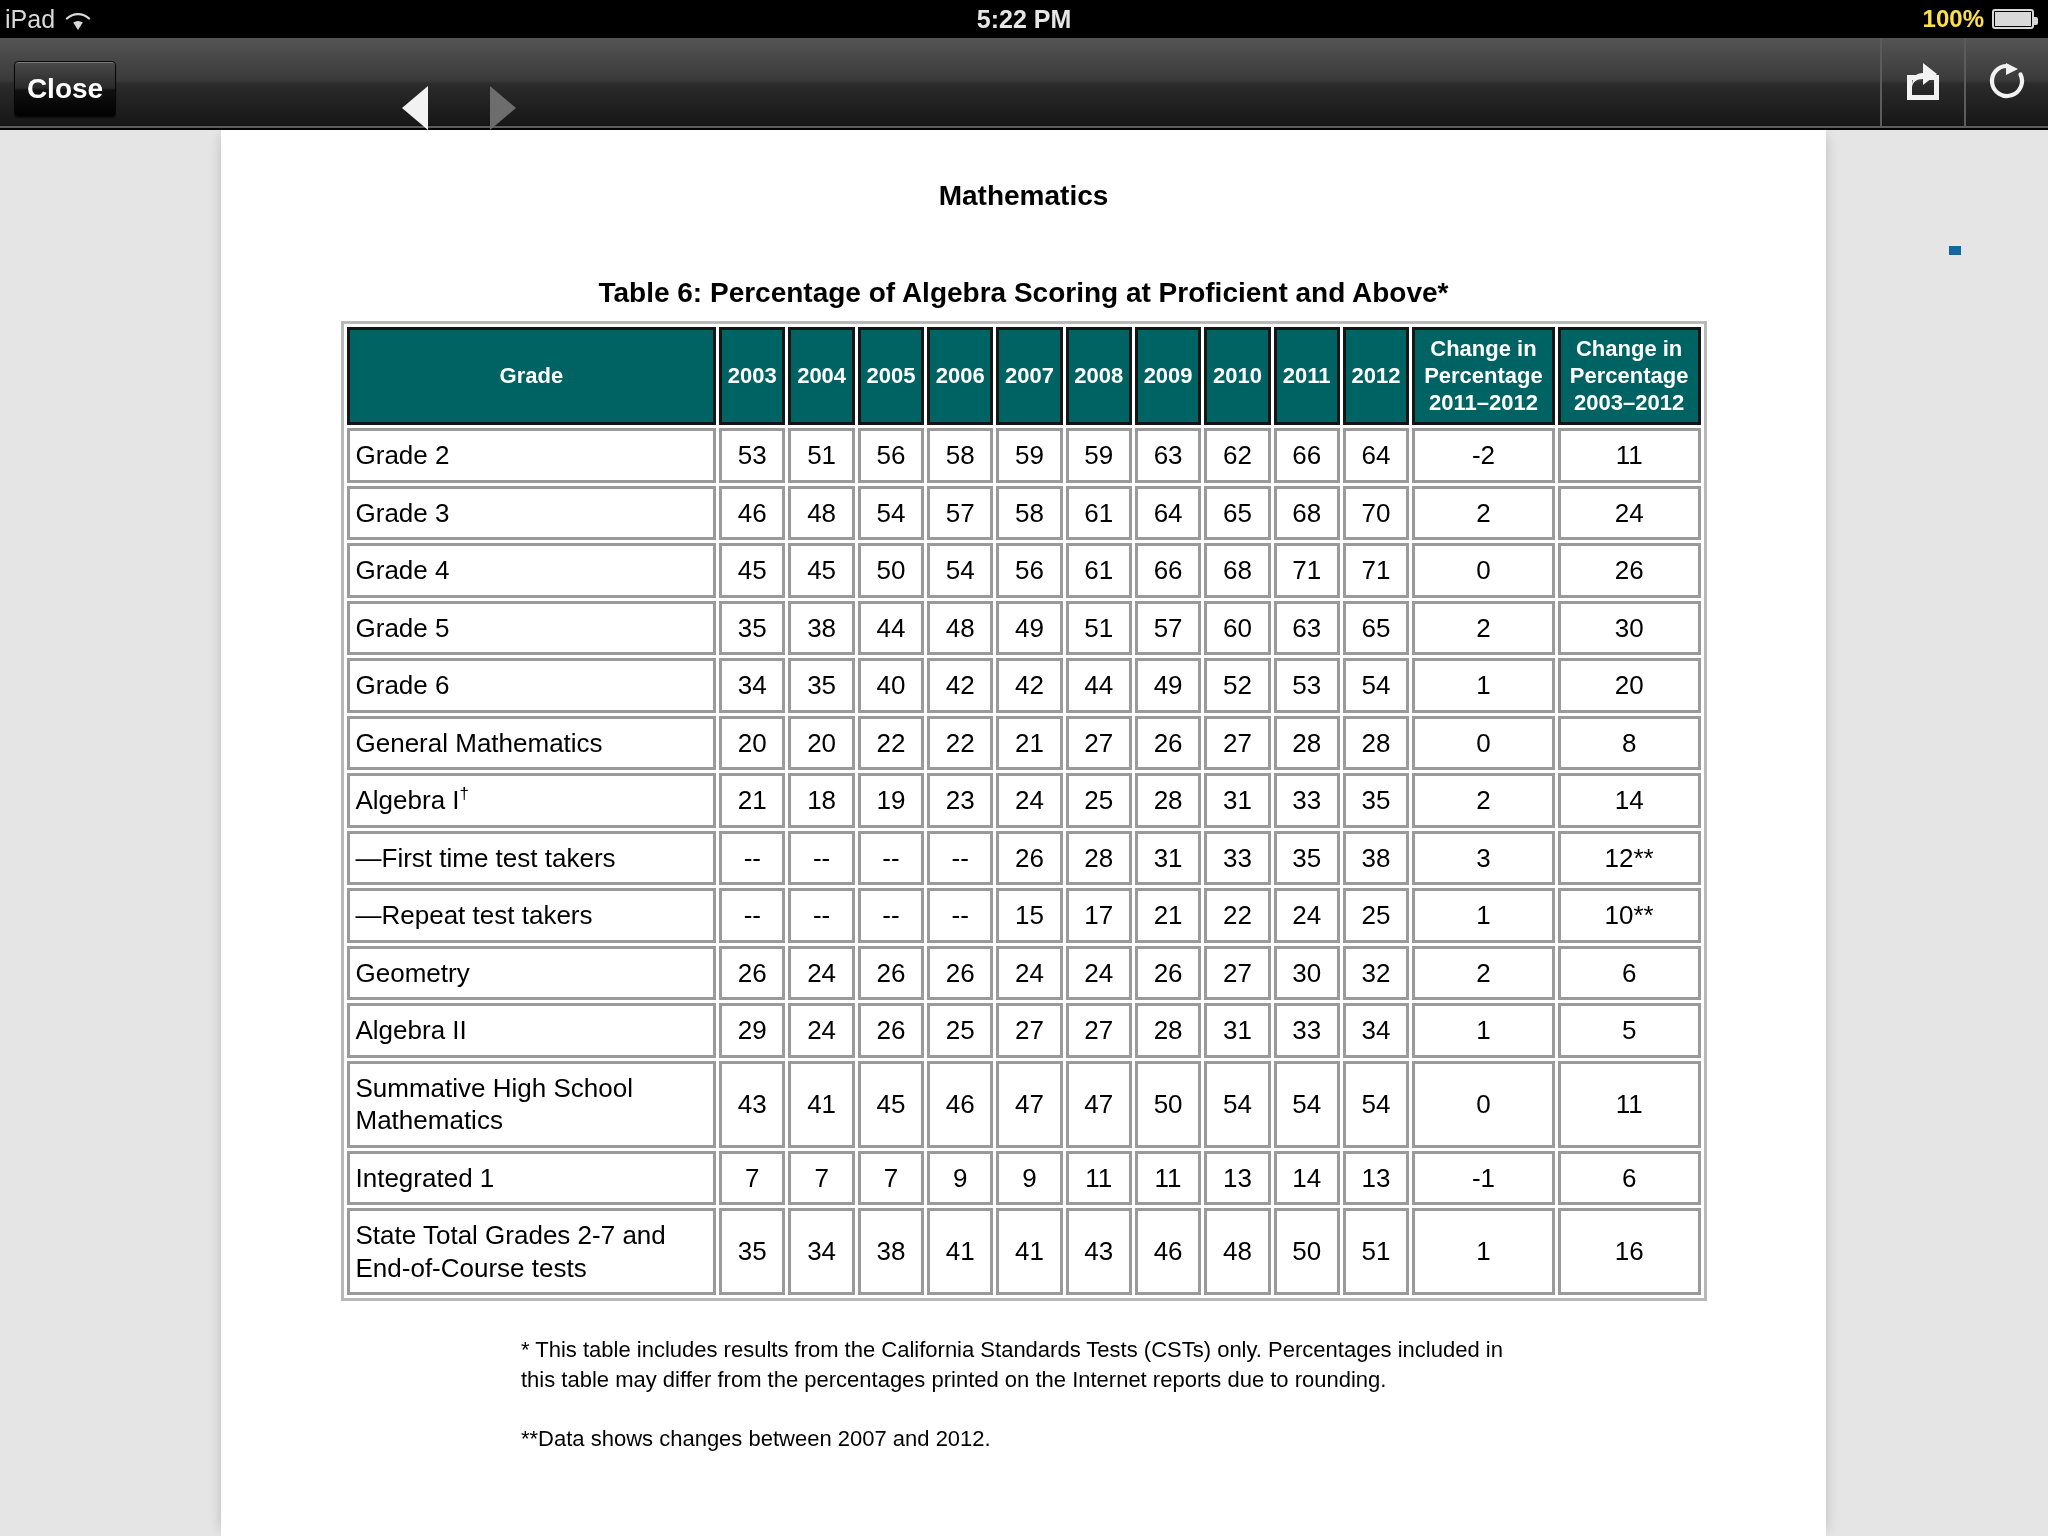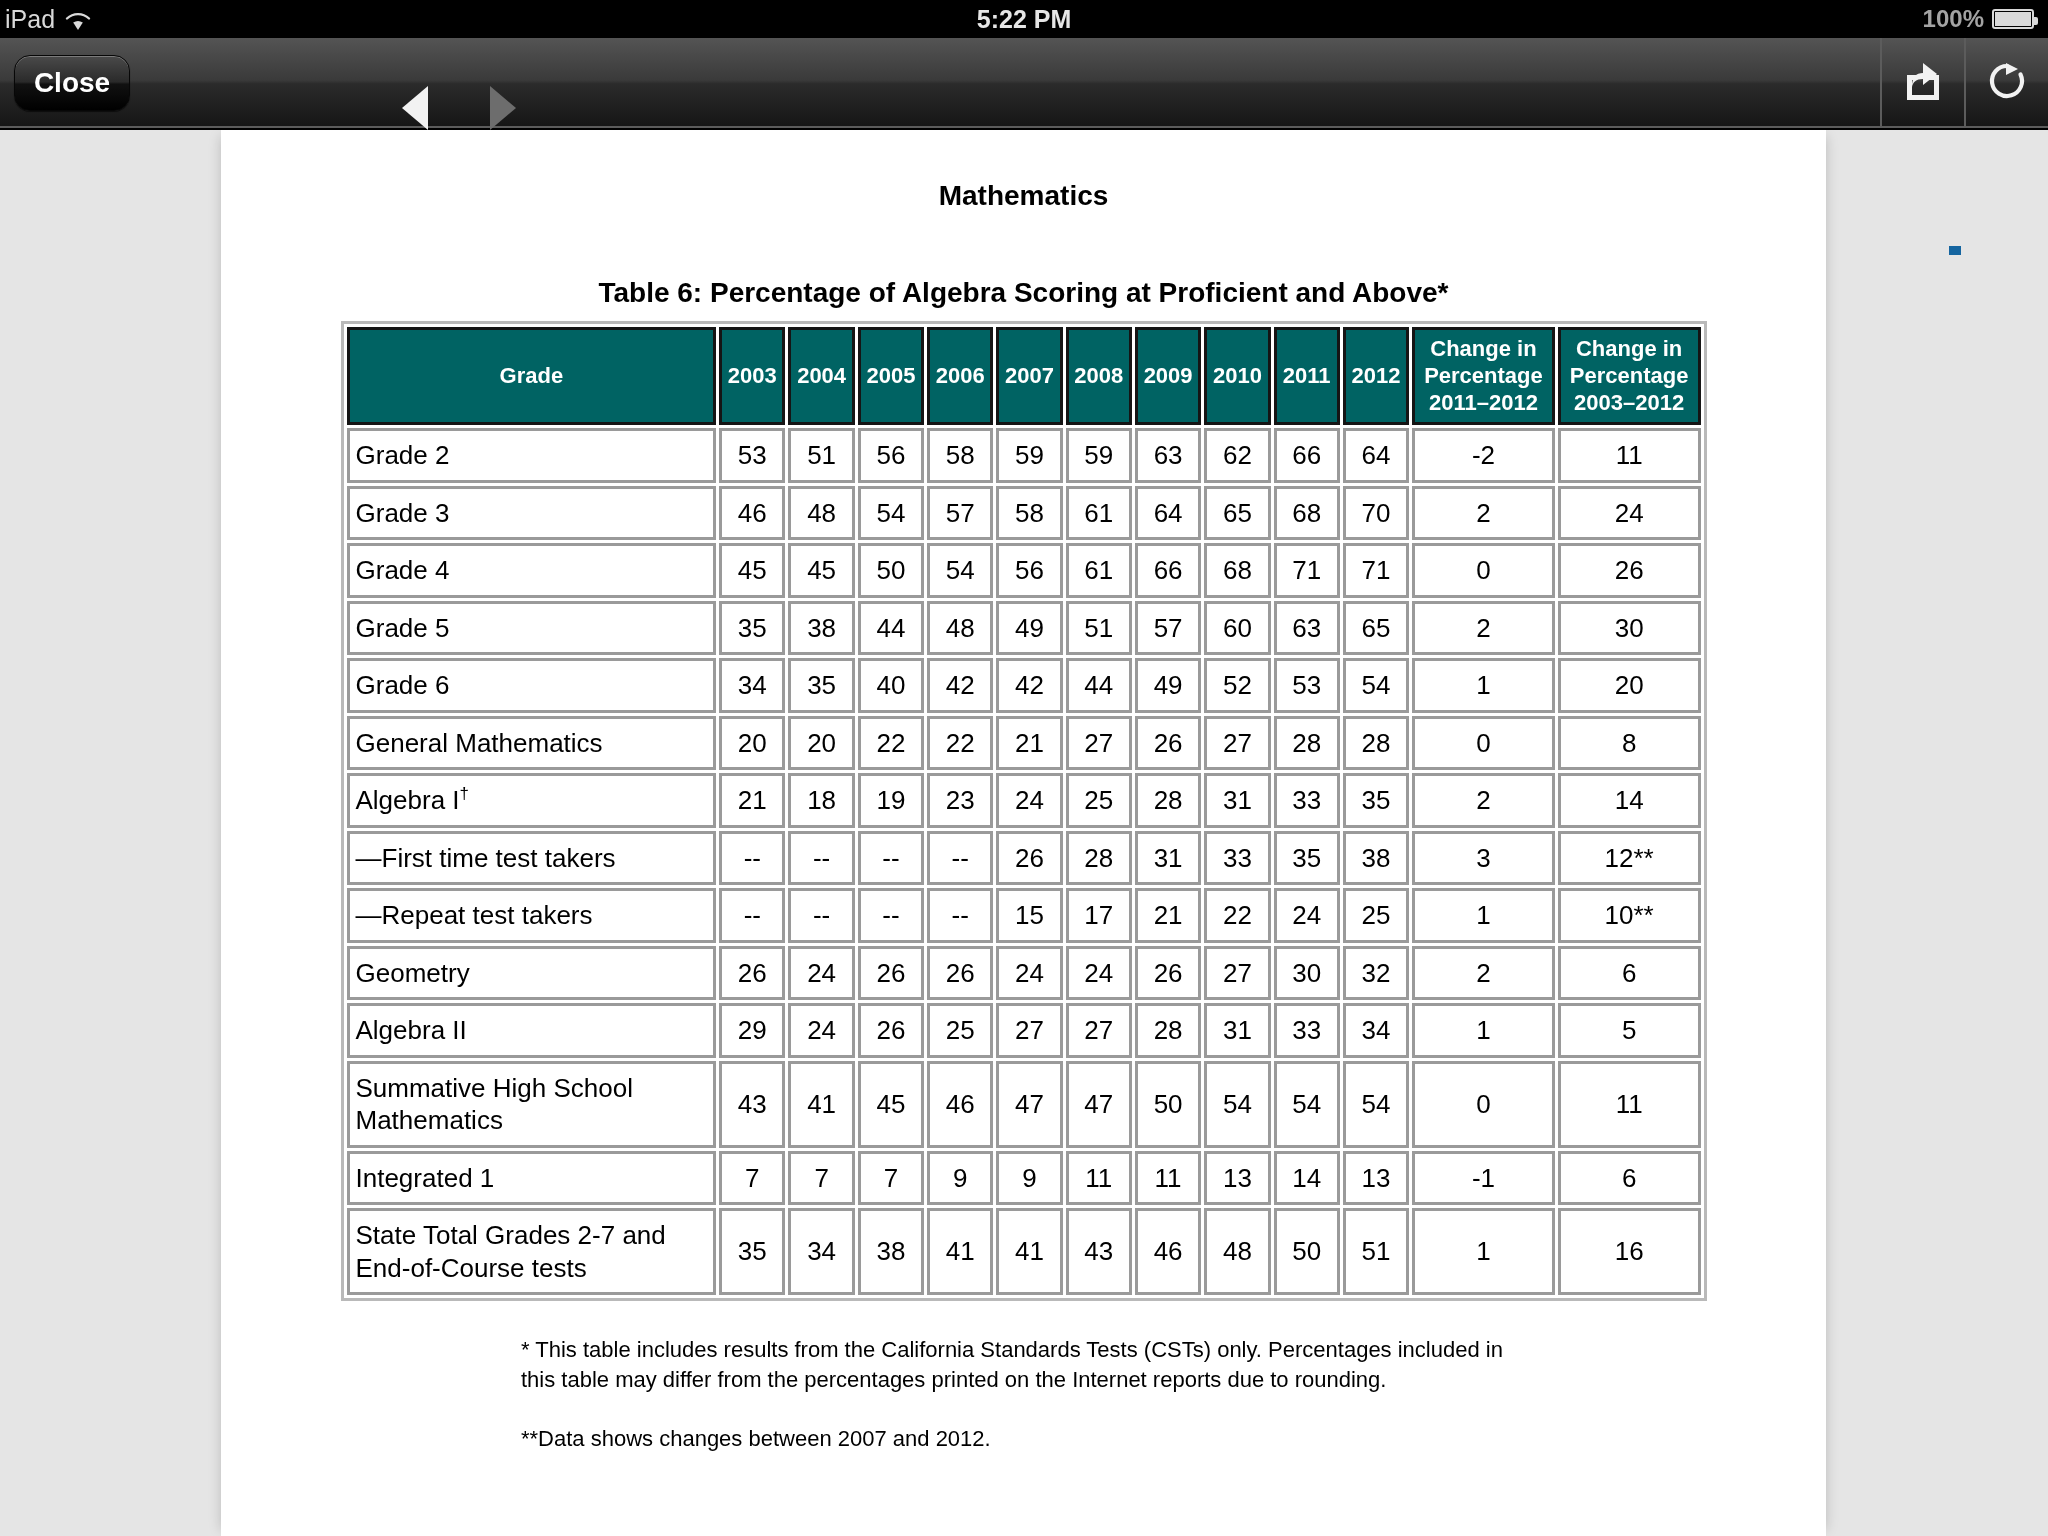--- a/index.html
+++ b/index.html
@@ -22,21 +22,21 @@
     z-index: 40;
   }
   #status-left { display: flex; align-items: center; gap: 10px; padding-left: 5px; }
   #status-center {
     position: absolute; left: 0; right: 0; text-align: center;
     font-weight: bold; font-size: 25px; color: #e6e6e6;
     pointer-events: none;
   }
   #status-right {
     position: absolute; right: 14px; display: flex; align-items: center; gap: 8px;
-    font-size: 24px; font-weight: bold; color: #a3a3a3;
+    font-size: 24px; font-weight: bold; color: #fde047;
   }
   .wifi-icon { display: inline-block; width: 26px; height: 20px; position: relative; }
   .battery {
     width: 42px; height: 20px; border: 2px solid #d9d9d9; border-radius: 3px;
     position: relative; display: inline-block;
   }
   .battery::after {
     content: ""; position: absolute; right: -6px; top: 6px;
     width: 4px; height: 8px; background: #d9d9d9; border-radius: 0 2px 2px 0;
   }
@@ -44,23 +44,23 @@
 
   
   #toolbar {
     position: absolute; top: 38px; left: 0;
     width: 2048px; height: 90px;
     background: linear-gradient(to bottom, #545454 0%, #3a3a3a 48%, #2b2b2b 52%, #161616 100%);
     border-bottom: 2px solid #5c5c5c;
     z-index: 39;
   }
   #close-button {
-    position: absolute; left: 14px; top: 17px;
-    width: 116px; height: 56px;
-    border-radius: 16px;
+    position: absolute; left: 14px; top: 23px;
+    width: 102px; height: 56px;
+    border-radius: 4px;
     background: linear-gradient(to bottom, #4a4a4a 0%, #2a2a2a 48%, #111 52%, #000 100%);
     border: 1px solid #070707;
     box-shadow: inset 0 1px 0 rgba(255,255,255,0.28), 0 1px 1px rgba(0,0,0,0.6);
     color: #fff; font-size: 28px; font-weight: bold;
     display: flex; align-items: center; justify-content: center;
     cursor: pointer;
   }
   #nav-back, #nav-forward {
     position: absolute; top: 48px;
     width: 0; height: 0; cursor: pointer;

